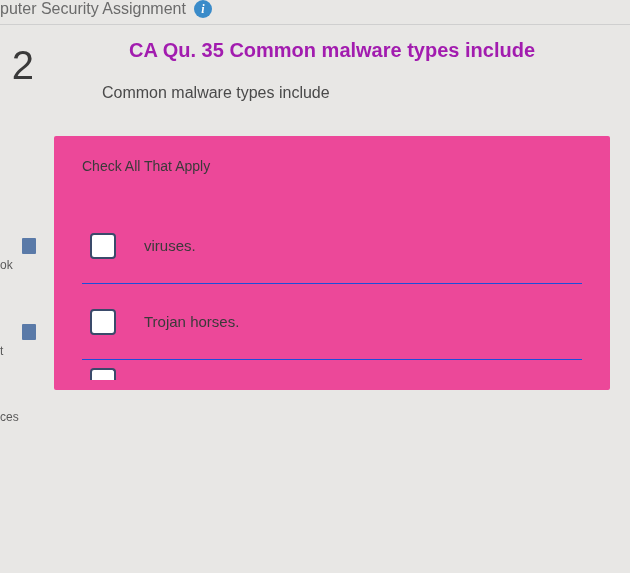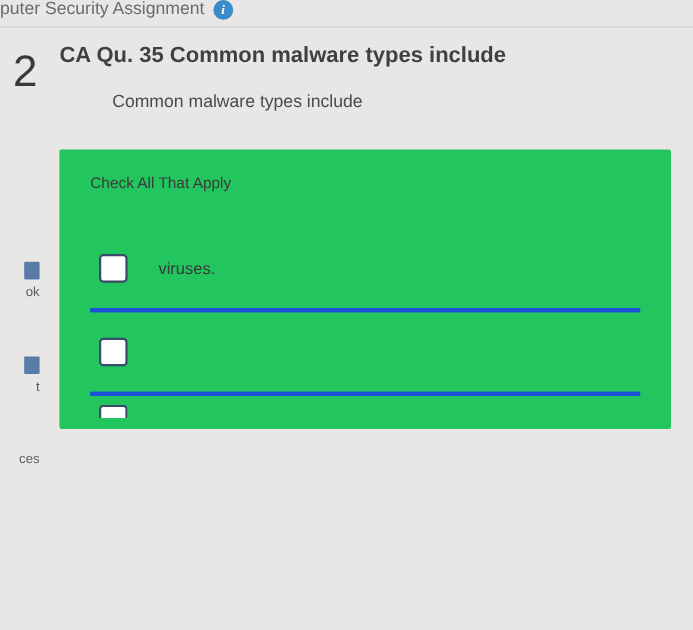--- a/index.html
+++ b/index.html
@@ -56,63 +56,64 @@
     margin-top: 4px;
     margin-bottom: 150px;
     width: 100%;
     text-align: right;
     padding-right: 4px;
   }
   .side-item {
     font-size: 12px;
     color: #5a5a5a;
     margin-bottom: 52px;
-    text-align: right;
+    text-align: left;
     width: 100%;
     padding-right: 2px;
   }
   .side-icon {
     width: 14px;
     height: 16px;
     background: #5a7aa8;
     margin: 0 0 4px auto;
     border-radius: 1px;
   }
   .main-col {
     flex: 1;
     padding-right: 20px;
   }
   .q-title {
     font-size: 20px;
     font-weight: 700;
-    color: #404040;
+    color: #a21caf;
     margin-bottom: 22px;
+    text-align: center;
   }
   .q-sub {
     font-size: 16px;
     color: #4a4a4a;
     margin-bottom: 34px;
     margin-left: 48px;
   }
   .answer-block {
-    background: #22c55e;
+    background: #ec4899;
     border-radius: 2px;
     padding: 22px 28px 10px 28px;
   }
   .instruction {
     font-size: 14px;
     color: #3a3a3a;
     margin-bottom: 34px;
   }
   .option {
     display: flex;
     align-items: center;
     gap: 28px;
     padding: 14px 0 14px 8px;
-    border-bottom: 4px solid #1d4ed8;
+    border-bottom: 1px solid #1d4ed8;
     min-height: 76px;
   }
   .option:last-child { border-bottom: none; }
   .chk {
     width: 26px;
     height: 26px;
     border: 2px solid #3a4a6a;
     border-radius: 4px;
     background: #fff;
     flex: 0 0 26px;
@@ -166,18 +167,19 @@
       <div class="instruction">Check All That Apply</div>
 
       <div class="option">
         <div class="chk"></div>
         <span class="opt-label">viruses.</span>
       </div>
 
 
       <div class="option">
         <div class="chk"></div>
+        <span class="opt-label">Trojan horses.</span>
       </div>
 
       <div class="partial-chk"></div>
     </div>
   </div>
 </div>
 
 </body></html>

